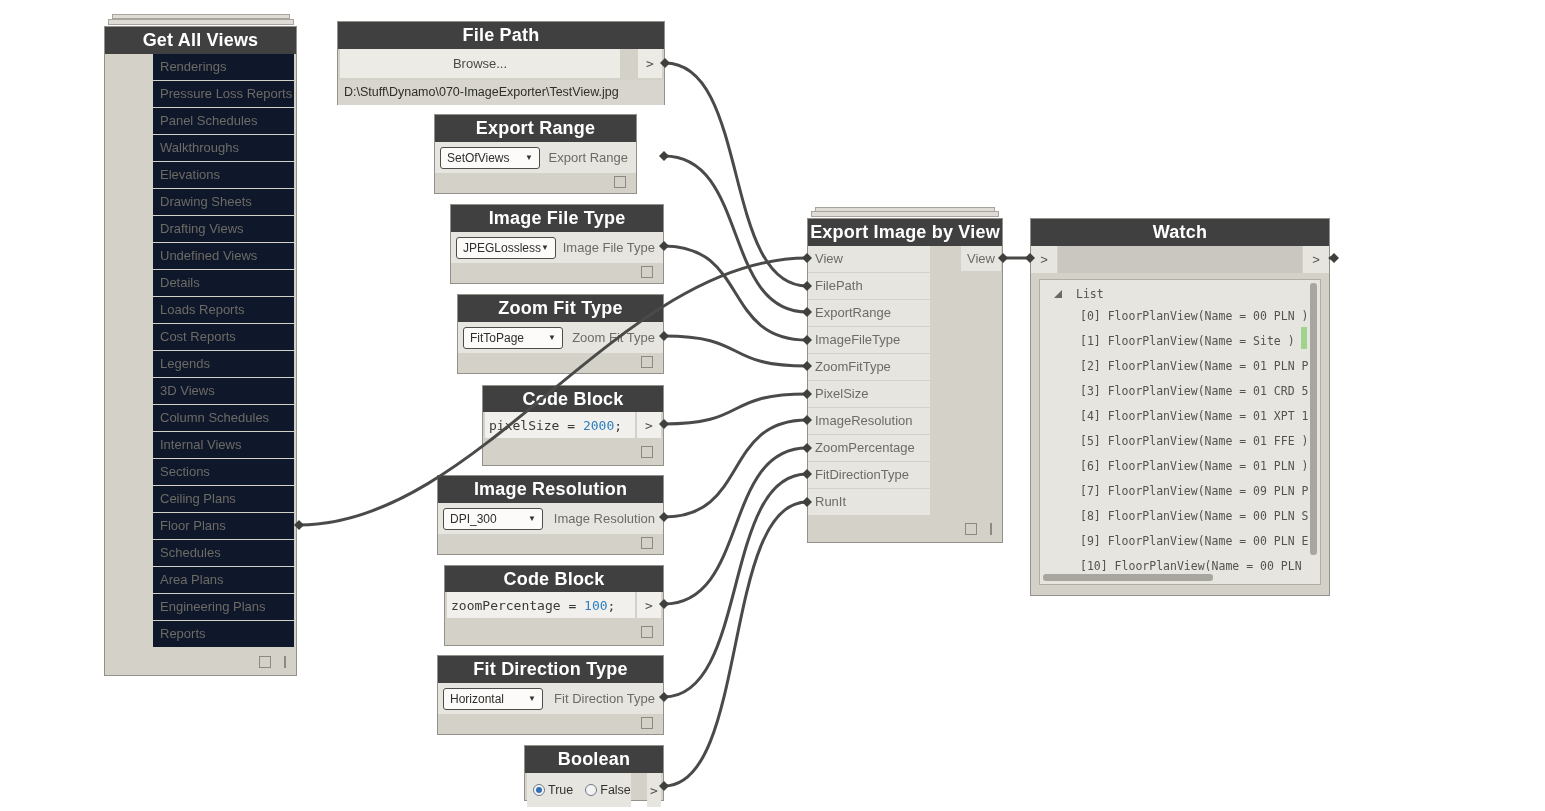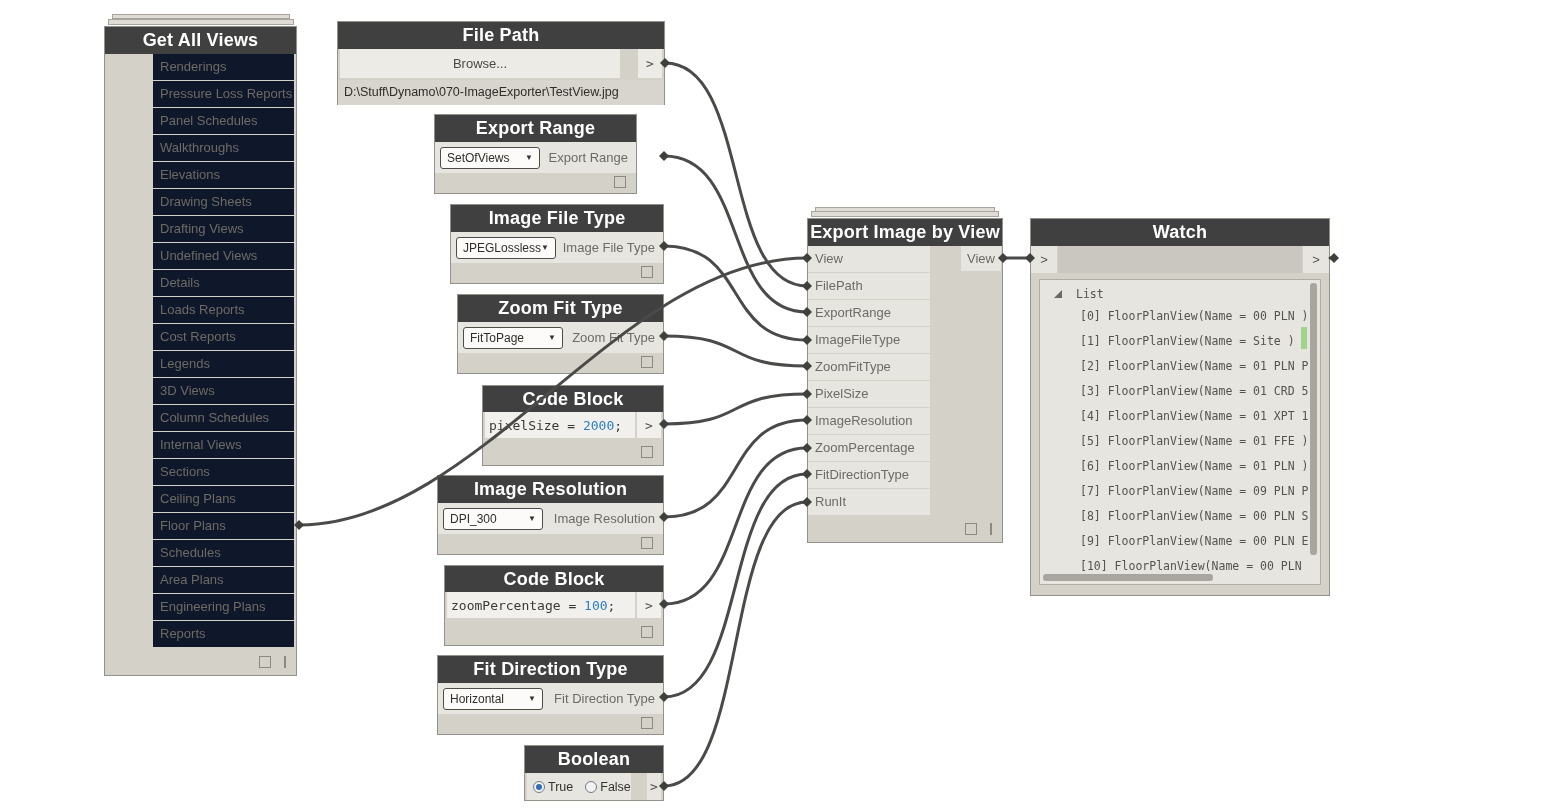--- a/index.html
+++ b/index.html
@@ -33,21 +33,21 @@
   .dd-arrow{margin-left:auto;font-size:8px;color:#33322e;}
   .dd-outlabel{margin-left:auto;padding-right:8px;color:#6d6b66;font-size:13px;white-space:nowrap;}
   .dd-footer{height:22px;}
   
   .cb-row{display:flex;gap:2px;margin:0 2px;height:26px;}
   .cb-code{flex:1;background:#f1f0ec;display:flex;align-items:center;padding-left:4px;
            font-family:"DejaVu Sans Mono",monospace;font-size:13px;color:#3a3935;white-space:pre;overflow:hidden;}
   .cb-num{color:#2d7fc1;}
   .cb-out{background:#f1f0ec;}
   
-  .bool-row{display:flex;gap:16px;margin:0 2px;height:27px;}
+  .bool-row{display:flex;gap:16px;margin:0 2px;height:34px;}
   .bool-opts{flex:1;background:#e7e5df;display:flex;align-items:center;gap:12px;padding-left:6px;}
   .radio{width:12px;height:12px;border-radius:50%;border:1px solid #6e7b8c;background:#f4f3f1;
          display:inline-flex;align-items:center;justify-content:center;box-sizing:border-box;}
   .radio-dot{width:6px;height:6px;border-radius:50%;background:#2f6fb5;}
   .bool-label{font-size:12.5px;color:#33322e;margin-left:3px;}
   .bool-opt{display:flex;align-items:center;}
   
   .ei-inrow{width:115px;height:26px;line-height:26px;border-bottom:1px solid #d4d1c9;background:#e7e5df;
             color:#6d6b66;font-size:13px;padding-left:7px;box-sizing:content-box;white-space:nowrap;}
   .ei-outcell{position:absolute;top:27px;right:1px;width:40px;height:26px;line-height:26px;

